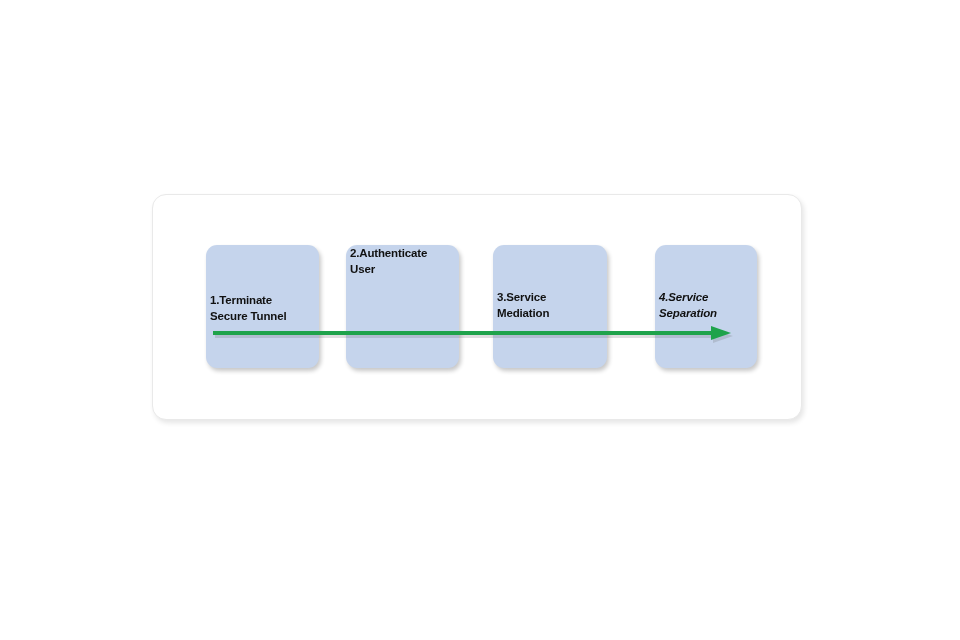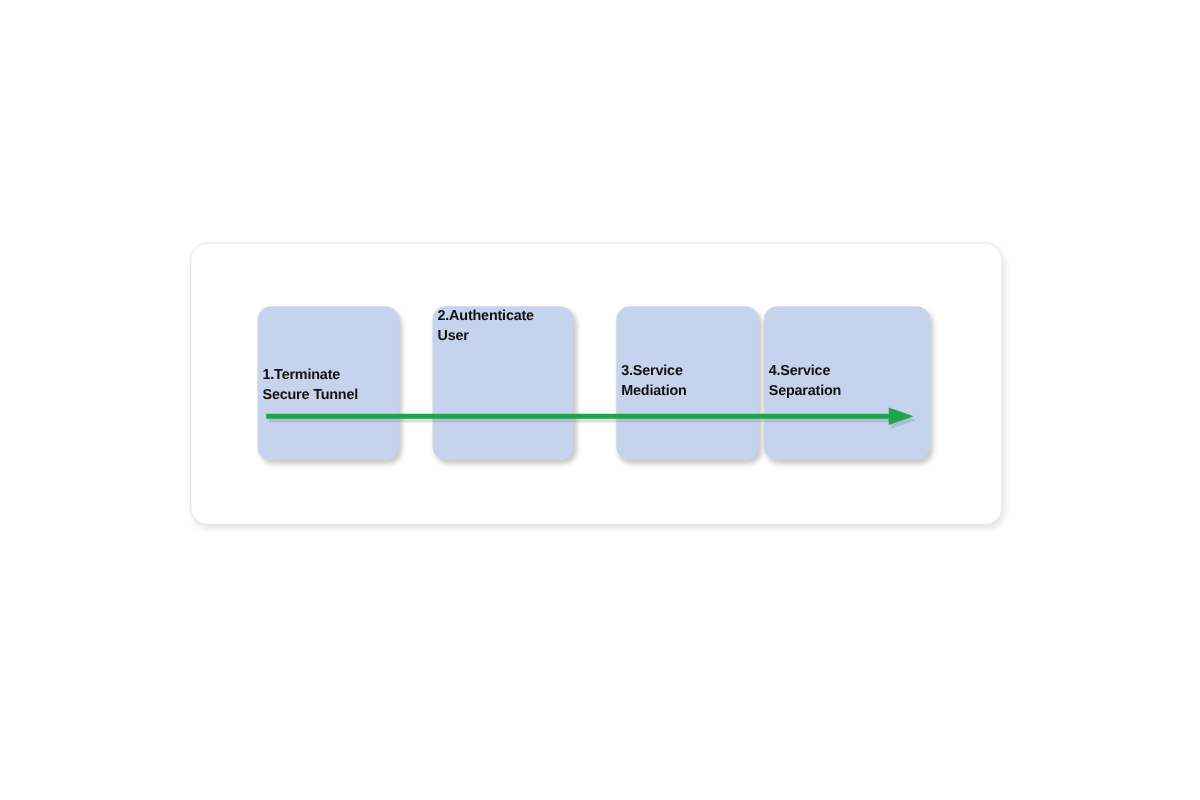--- a/index.html
+++ b/index.html
@@ -48,21 +48,21 @@
     box-shadow: 2px 3px 4px rgba(0,0,0,0.22);
     box-sizing: border-box;
     display: flex;
     align-items: flex-start;
     justify-content: center;
   }
 
   .step-box.s1 { left: 53px;  }
   .step-box.s2 { left: 193px; }
   .step-box.s3 { left: 340px; width: 114px; }
-  .step-box.s4 { left: 458px; width: 133px; }
+  .step-box.s4 { left: 502px; width: 102px; font-style: italic; }
 
   .step-label {
     color: #111111;
     font-size: 11.5px;
     font-weight: bold;
     line-height: 16px;
     text-align: left;
     letter-spacing: -0.15px;
     width: 100%;
     padding: 0 4px;

